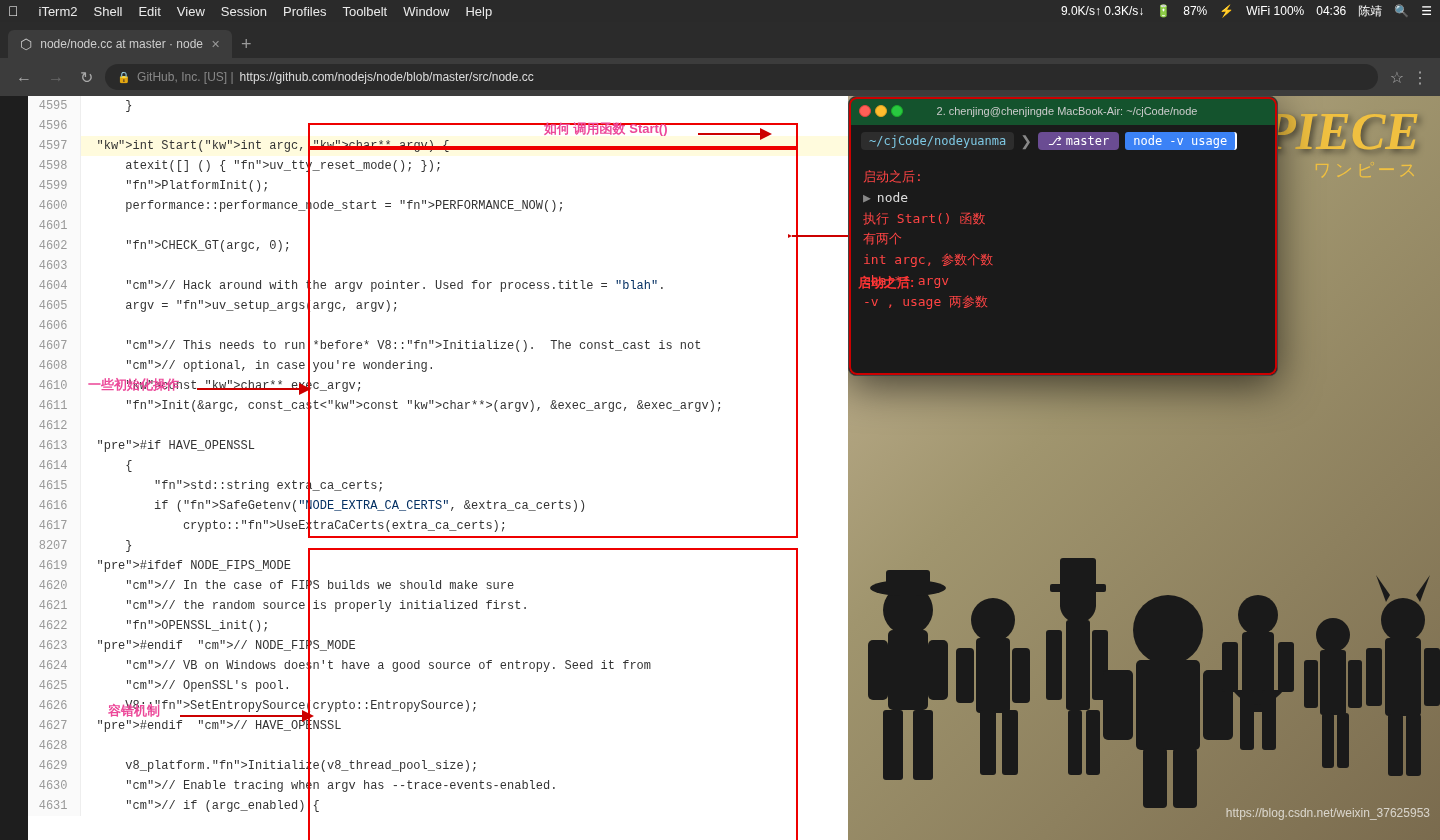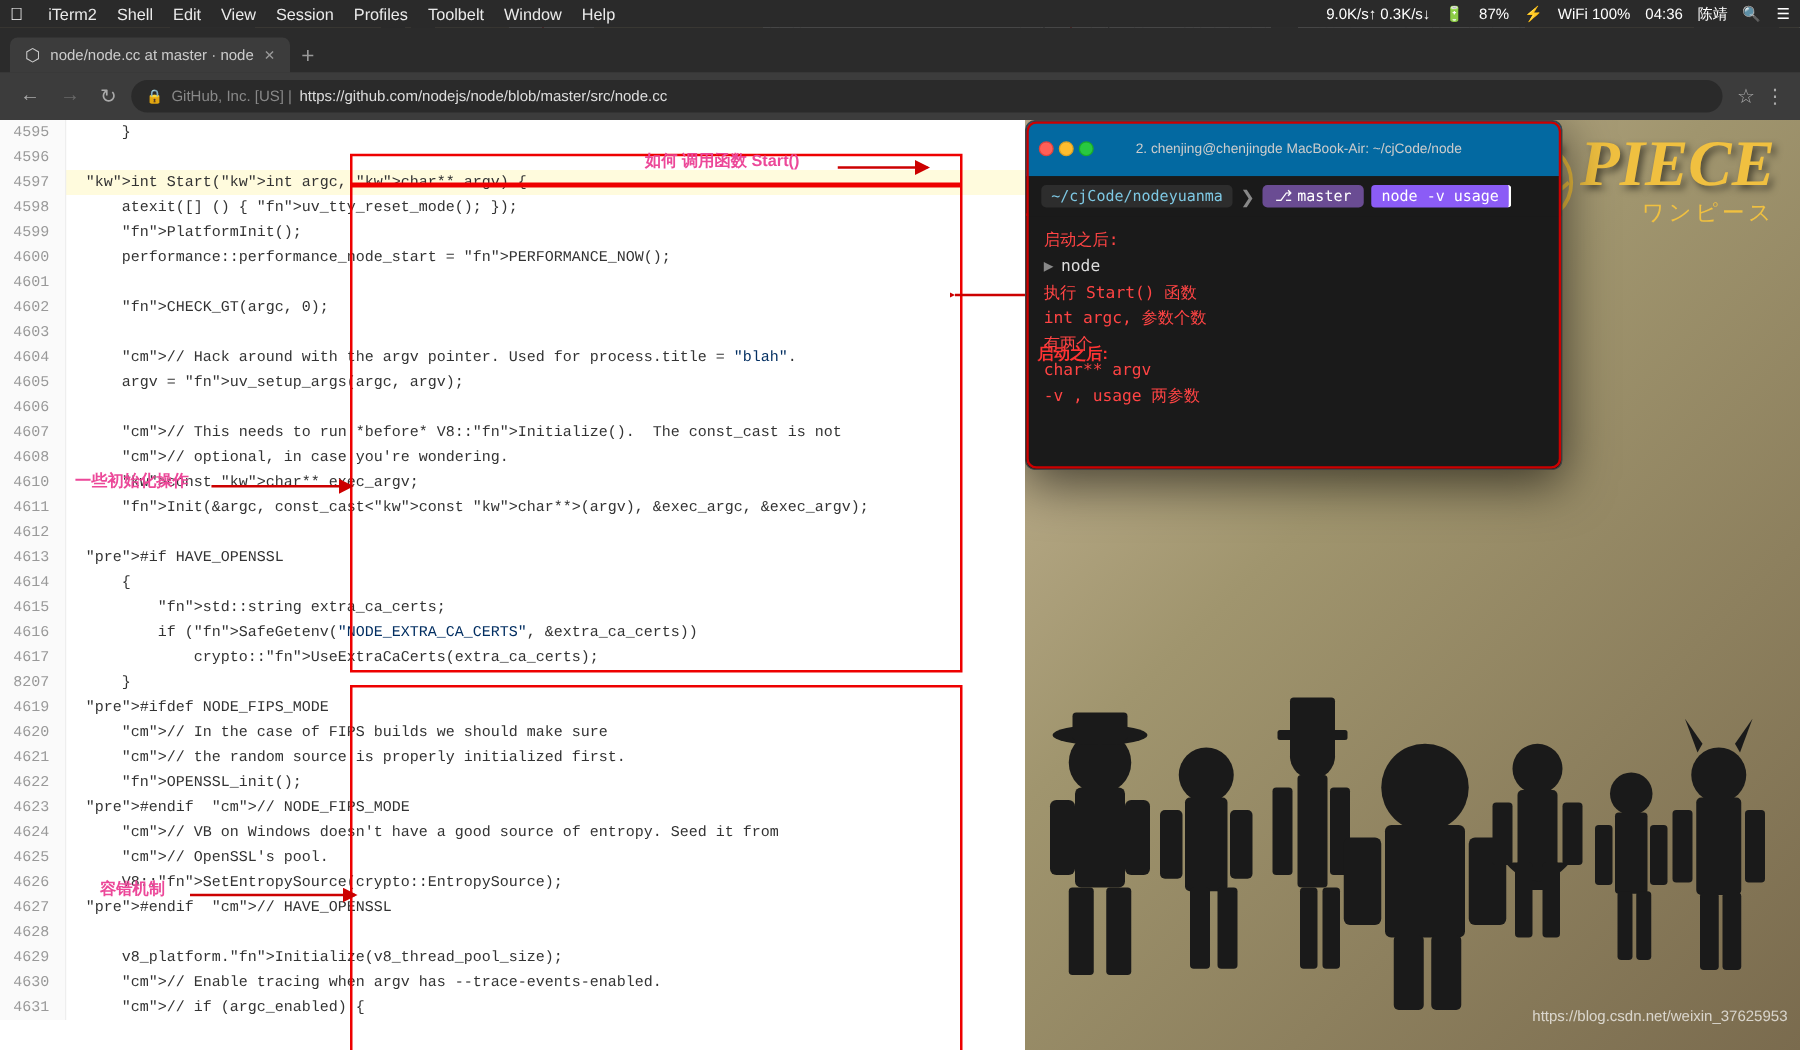--- a/index.html
+++ b/index.html
@@ -101,20 +101,21 @@
     .menu-dots { color: #aaa; font-size: 16px; cursor: pointer; }
 
     
     .main-content {
       position: fixed;
       top: 96px; 
       left: 0;
       width: 100%;
       height: calc(840px - 96px);
       display: flex;
+      padding-left: 28px;
     }
 
     
     .github-viewer {
       width: 820px;
       height: 100%;
       background: #fff;
       overflow: hidden;
       position: relative;
     }
@@ -196,22 +197,22 @@
       width: 430px;
       height: 280px;
       background: #1a1a1a;
       border-radius: 8px;
       box-shadow: 0 10px 40px rgba(0,0,0,0.6);
       overflow: hidden;
       border: 1px solid #444;
     }
 
     .terminal-titlebar {
-      height: 44px;
-      background: #0369a1;
+      height: 28px;
+      background: #14532d;
       display: flex;
       align-items: center;
       padding: 0 10px;
       gap: 4px;
     }
     .traffic-light {
       width: 12px;
       height: 12px;
       border-radius: 50%;
     }
@@ -251,21 +252,21 @@
       font-family: monospace;
       font-size: 12px;
       padding: 2px 10px;
       border-radius: 4px;
       display: flex;
       align-items: center;
       gap: 4px;
     }
 
     .prompt-cmd {
-      background: #8b5cf6;
+      background: #3b82f6;
       color: #fff;
       font-family: monospace;
       font-size: 12px;
       padding: 2px 8px;
       border-radius: 3px;
       border-right: 2px solid #fff;
     }
 
     .terminal-body {
       padding: 10px 14px;
@@ -644,22 +645,22 @@
 
         <div style="position:absolute;top:0;left:0;right:0;bottom:0;border:2px solid #cc0000;pointer-events:none;z-index:20;border-radius:8px;"></div>
 
         <div class="terminal-body">
           <div style="color:#ff4444;font-size:13px;">启动之后:</div>
           <div style="color:#ddd;display:flex;align-items:center;gap:6px;">
             <span style="color:#888;">▶</span>
             <span>node</span>
           </div>
           <div style="color:#ff4444;">执行 Start() 函数</div>
+          <div style="color:#ff4444;">有两个</div>
           <div style="color:#ff4444;">int argc, 参数个数</div>
-          <div style="color:#ff4444;">有两个</div>
           <div style="color:#ff4444;">char** argv</div>
           <div style="color:#ff4444;">-v , usage  两参数</div>
         </div>
 
         <svg style="position:absolute;top:50px;left:-100px;z-index:25;" width="110" height="50">
           <defs>
               <marker id="ah5" markerWidth="6" markerHeight="6" refX="5" refY="3" orient="auto">
                 <path d="M0,0 L6,3 L0,6 Z" fill="#cc0000"></path>
               </marker>
             </defs>

